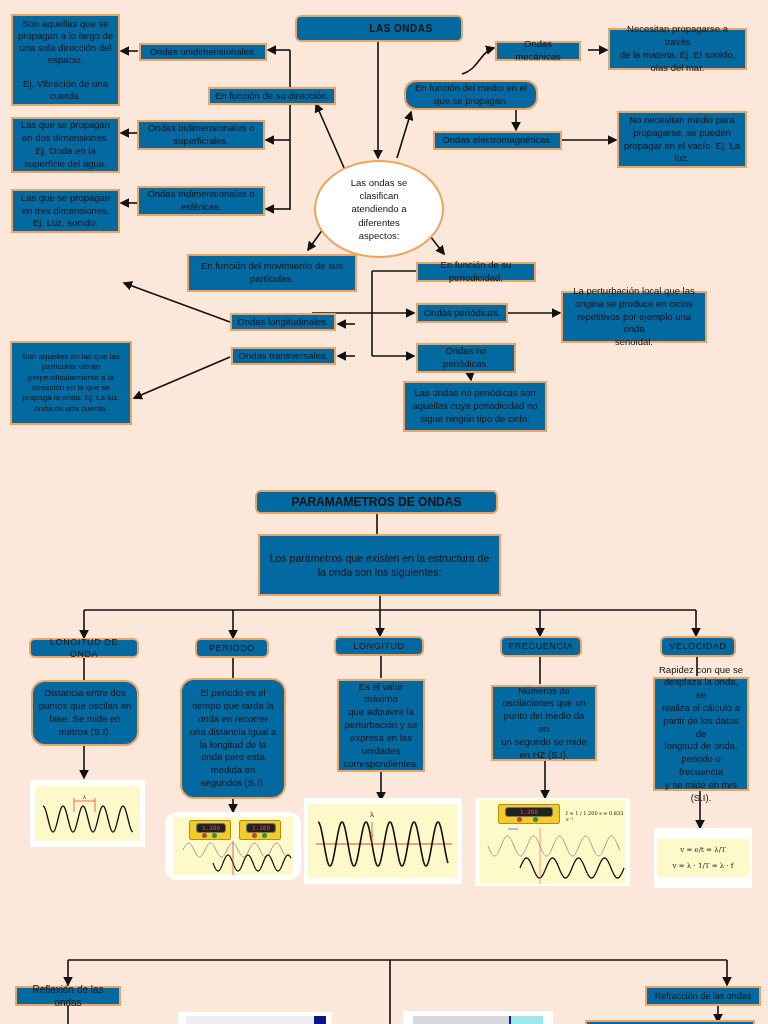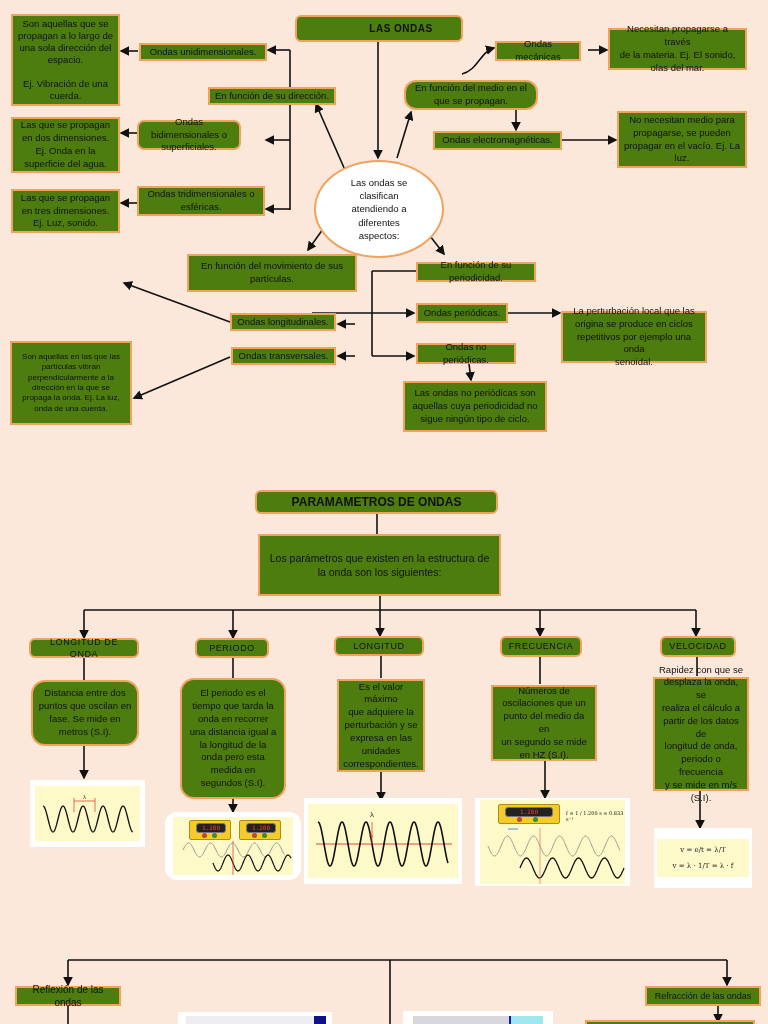--- a/index.html
+++ b/index.html
@@ -6,21 +6,21 @@
   body {
     width: 768px; height: 1024px; overflow: hidden; position: relative;
     background: #fce8da;
     font-family: "Liberation Sans", sans-serif;
     color: #111;
   }
   #canvas { position: absolute; left: 0; top: 0; width: 768px; height: 1024px; }
   svg.lines { position: absolute; left: 0; top: 0; width: 768px; height: 1024px; pointer-events: none; }
   .box {
     position: absolute; box-sizing: border-box;
-    background: #4d7c0f; border: 2px solid #f0a35e;
+    background: #0369a1; border: 2px solid #f0a35e;
     display: flex; align-items: center; justify-content: center;
     text-align: center; font-size: 9.5px; line-height: 1.35;
     padding: 2px 4px; white-space: pre-line;
   }
   .box.round { border-radius: 6px; }
   .box.rounder { border-radius: 14px; }
   .title {
     font-weight: bold; font-size: 10px; letter-spacing: 0.5px; padding-left: 48px;
   }
   .subtitle { font-weight: bold; font-size: 12px; }
@@ -136,21 +136,21 @@
 
   <div class="box" style="left:208px; top:87px; width:128px; height:18px;">En función de  su dirección.</div>
   <div class="box" style="left:139px; top:43px; width:128px; height:18px;">Ondas unidimensionales.</div>
   <div class="box" style="left:11px; top:14px; width:109px; height:92px; line-height:1.25;">Son aquellas que se
 propagan a lo largo de
 una sola dirección del
 espacio.
 
 Ej. Vibración de una
 cuerda.</div>
-  <div class="box" style="left:137px; top:120px; width:104px; height:30px;border-radius:7px;">Ondas bidimensionales o
+  <div class="box" style="left:137px; top:120px; width:128px; height:30px;">Ondas bidimensionales o
 superficiales.</div>
   <div class="box" style="left:11px; top:117px; width:109px; height:56px;">Las que se propagan
 en dos dimensiones.
 Ej. Onda en la
 superficie del agua.</div>
   <div class="box" style="left:137px; top:186px; width:128px; height:30px;">Ondas tridimensionales o
 esféricas.</div>
   <div class="box" style="left:11px; top:189px; width:109px; height:44px;">Las que se propagan
 en tres dimensiones.
 Ej. Luz, sonido.</div>
@@ -173,25 +173,25 @@
   <div class="box" style="left:231px; top:347px; width:105px; height:18px;">Ondas transversales.</div>
   <div class="box" style="left:10px; top:341px; width:122px; height:84px; font-size:8px; line-height:1.3;">Son aquellas en las que las
 partículas vibran
 perpendicularmente a la
 dirección en la que se
 propaga la onda. Ej. La luz,
 onda de una cuerda.</div>
 
   <div class="box" style="left:416px; top:262px; width:120px; height:20px;">En función de su periodicidad.</div>
   <div class="box" style="left:416px; top:303px; width:92px; height:20px;">Ondas periódicas.</div>
-  <div class="box" style="left:561px; top:291px; width:146px; height:52px;margin-top:20px;">La perturbación local que las
+  <div class="box" style="left:561px; top:291px; width:146px; height:52px;">La perturbación local que las
 origina se produce en ciclos
 repetitivos por ejemplo una onda
 senoidal.</div>
-  <div class="box" style="left:416px; top:343px; width:100px; height:21px;">Ondas no periódicas.</div>
+  <div class="box" style="left:416px; top:343px; width:100px; height:30px;">Ondas no periódicas.</div>
   <div class="box" style="left:403px; top:381px; width:144px; height:51px;">Las ondas no periódicas son
 aquellas cuya periodicidad no
 sigue ningún tipo de ciclo.</div>
 
   <div class="box round subtitle" style="left:255px; top:490px; width:243px; height:24px;">PARAMAMETROS DE ONDAS</div>
   <div class="box" style="left:258px; top:534px; width:243px; height:62px; font-size:10.5px;">Los parámetros que existen en la estructura de
 la onda son los siguientes:</div>
 
   <div class="box round param" style="left:29px; top:638px; width:110px; height:20px;">LONGITUD DE ONDA</div>
   <div class="box round param" style="left:195px; top:638px; width:74px; height:20px;">PERIODO</div>

